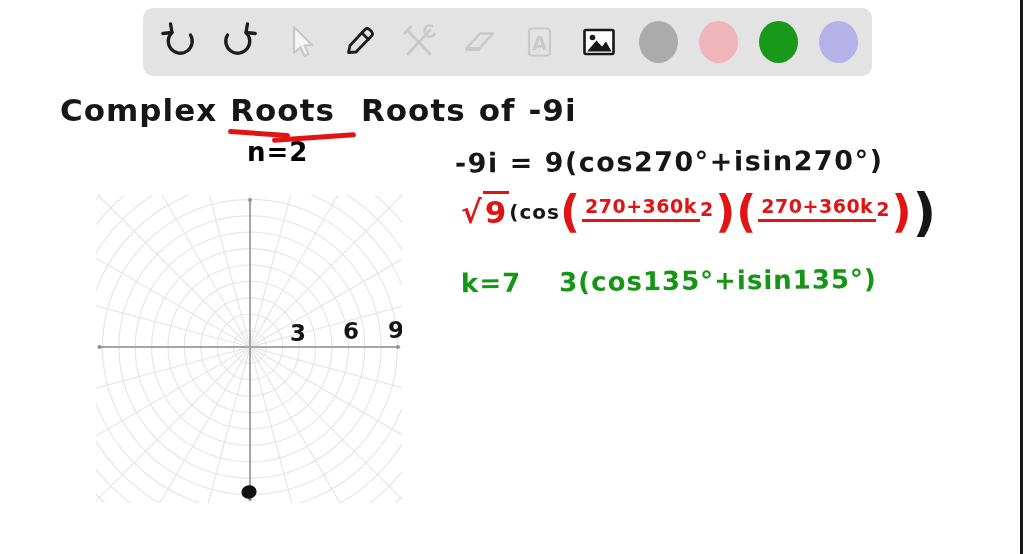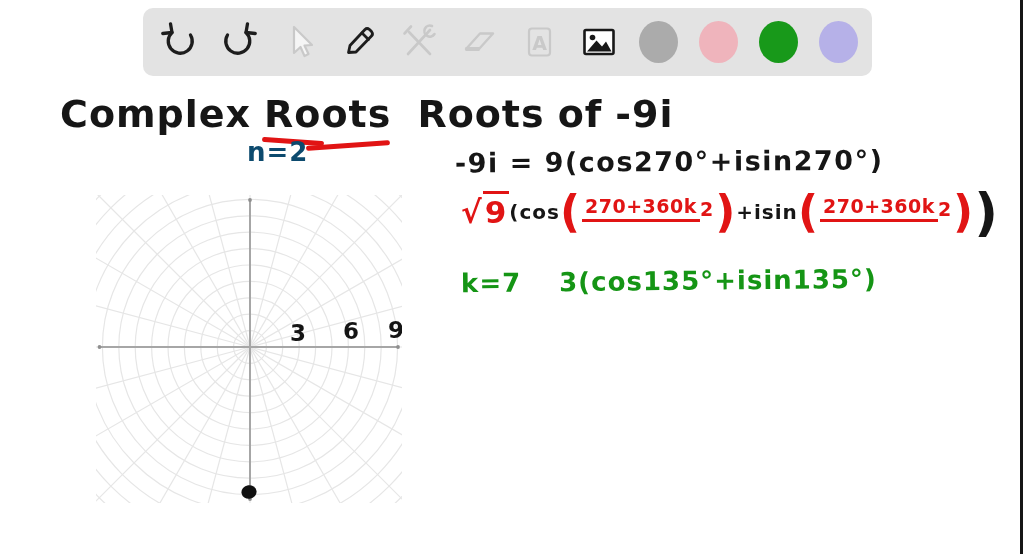--- a/index.html
+++ b/index.html
@@ -10,27 +10,27 @@
 
   
   .toolbar{position:absolute;left:143px;top:8px;width:729px;height:68px;background:#e3e3e3;
            border-radius:10px;display:flex;align-items:center;padding-left:14px;box-sizing:border-box;gap:17px;}
   .tool{width:43px;height:60px;display:flex;align-items:center;justify-content:center;cursor:pointer;}
   .tool svg{display:block;}
   .swatch{width:39px;height:42px;border-radius:50%;display:inline-block;}
 
   
   .ink{position:absolute;color:#161616;font-weight:bold;letter-spacing:1px;white-space:nowrap;}
-  .title{left:60px;top:92px;font-size:38px;display:flex;}
+  .title{left:60px;top:92px;font-size:31px;display:flex;}
   .title span{margin-right:13px;}
   .w-square{position:relative;}
   .u1,.u2{position:absolute;height:5px;background:#e11414;border-radius:3px;}
   .u1{left:-2px;bottom:-8px;width:62px;transform:rotate(4deg);}
   .u2{left:42px;bottom:-12px;width:84px;transform:rotate(-4deg);}
-  .n2{left:247px;top:137px;font-size:26px;color:#0c4a6e;}
+  .n2{left:247px;top:137px;font-size:26px;color:#000000;}
   .line1{left:455px;top:146px;font-size:27px;letter-spacing:1.5px;transform:rotate(-0.4deg);}
 
   .line2{left:461px;top:190px;display:flex;align-items:center;font-weight:bold;}
   .red{color:#e11414;}
   .blk{color:#161616;}
   .grn{color:#159515;}
   .seg{font-size:20px;letter-spacing:1px;}
   .sqrt{font-size:31px;}
   .sqrt .arg{border-top:3.5px solid #e11414;padding:0 2px;}
   .bigp{font-size:44px;line-height:0.9;font-weight:bold;}
@@ -136,21 +136,20 @@
 
   <div class="ink line2">
     <span class="sqrt red"><span>√</span><span class="arg">9</span></span>
     <span class="seg blk">(cos</span>
     <span class="bigp red">(</span>
     <span class="frac red">
       <span class="num">270+360k</span>
       <span class="den">2</span>
     </span>
     <span class="bigp red">)</span>
-    <span class="seg blk">+isin</span>
     <span class="bigp red">(</span>
     <span class="frac red">
       <span class="num">270+360k</span>
       <span class="den">2</span>
     </span>
     <span class="bigp red">)</span>
     <span class="bigp-final blk">)</span>
   </div>
 
   <div class="ink line3 grn">

